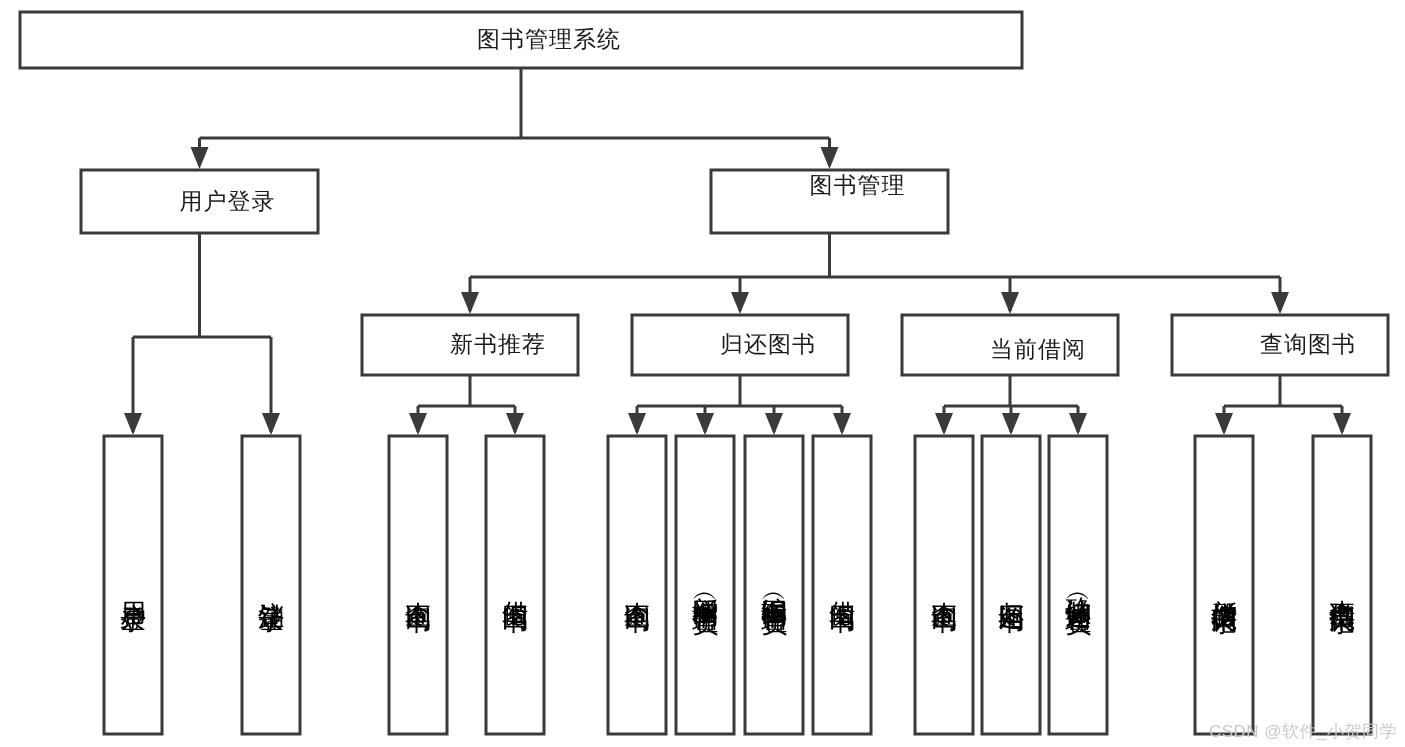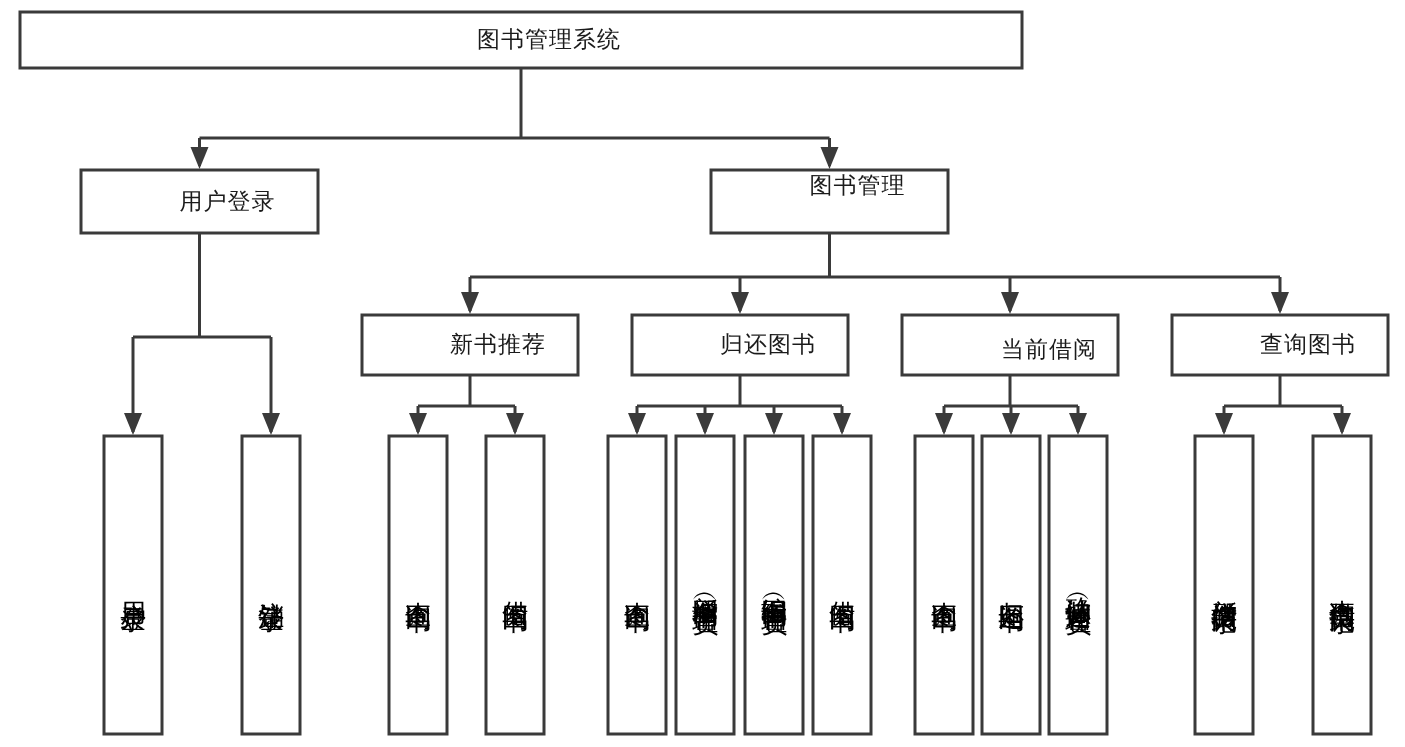--- a/index.html
+++ b/index.html
@@ -99,21 +99,21 @@
         <rect x="1195" y="436" width="58" height="298" class="node-box"></rect>
         <rect x="1313" y="436" width="58" height="298" class="node-box"></rect>
       </g>
   </svg>
   <div id="labels">
       <div class="node-label h-label" style="left: 20px; top: 12px; width: 1002px; height: 56px;">图书管理系统</div>
       <div class="node-label h-label" style="left: 81px; top: 170px; width: 237px; height: 63px;">用户登录</div>
       <div class="node-label h-label" style="left: 711px; top: 154px; width: 237px; height: 63px;">图书管理</div>
       <div class="node-label h-label" style="left: 362px; top: 315px; width: 216px; height: 60px;">新书推荐</div>
       <div class="node-label h-label" style="left: 632px; top: 315px; width: 216px; height: 60px;">归还图书</div>
-      <div class="node-label h-label" style="left: 902px; top: 315px; width: 216px; height: 69px; margin-left: 11px;">当前借阅</div>
+      <div class="node-label h-label" style="left: 902px; top: 315px; width: 216px; height: 69px;">当前借阅</div>
       <div class="node-label h-label" style="left: 1172px; top: 315px; width: 216px; height: 60px;">查询图书</div>
       <div class="v-wrap" style="left: 104px; top: 436px; width: 58px; height: 298px;">
         <span class="v-label">用户登录</span>
       </div>
       <div class="v-wrap" style="left: 242px; top: 436px; width: 58px; height: 298px;">
         <span class="v-label">注销登录</span>
       </div>
       <div class="v-wrap" style="left: 389px; top: 436px; width: 58px; height: 298px;">
         <span class="v-label">查询图书</span>
       </div>
@@ -141,13 +141,14 @@
       <div class="v-wrap" style="left: 1049px; top: 436px; width: 58px; height: 298px;">
         <span class="v-label">确认归还（管理员）</span>
       </div>
       <div class="v-wrap" style="left: 1195px; top: 436px; width: 58px; height: 298px;">
         <span class="v-label">新增借阅记录</span>
       </div>
       <div class="v-wrap" style="left: 1313px; top: 436px; width: 58px; height: 298px;">
         <span class="v-label">查询借阅记录</span>
       </div>
     </div>
+  <div class="watermark">CSDN @软件_小贺同学</div>
 </div>
 
 </body></html>

